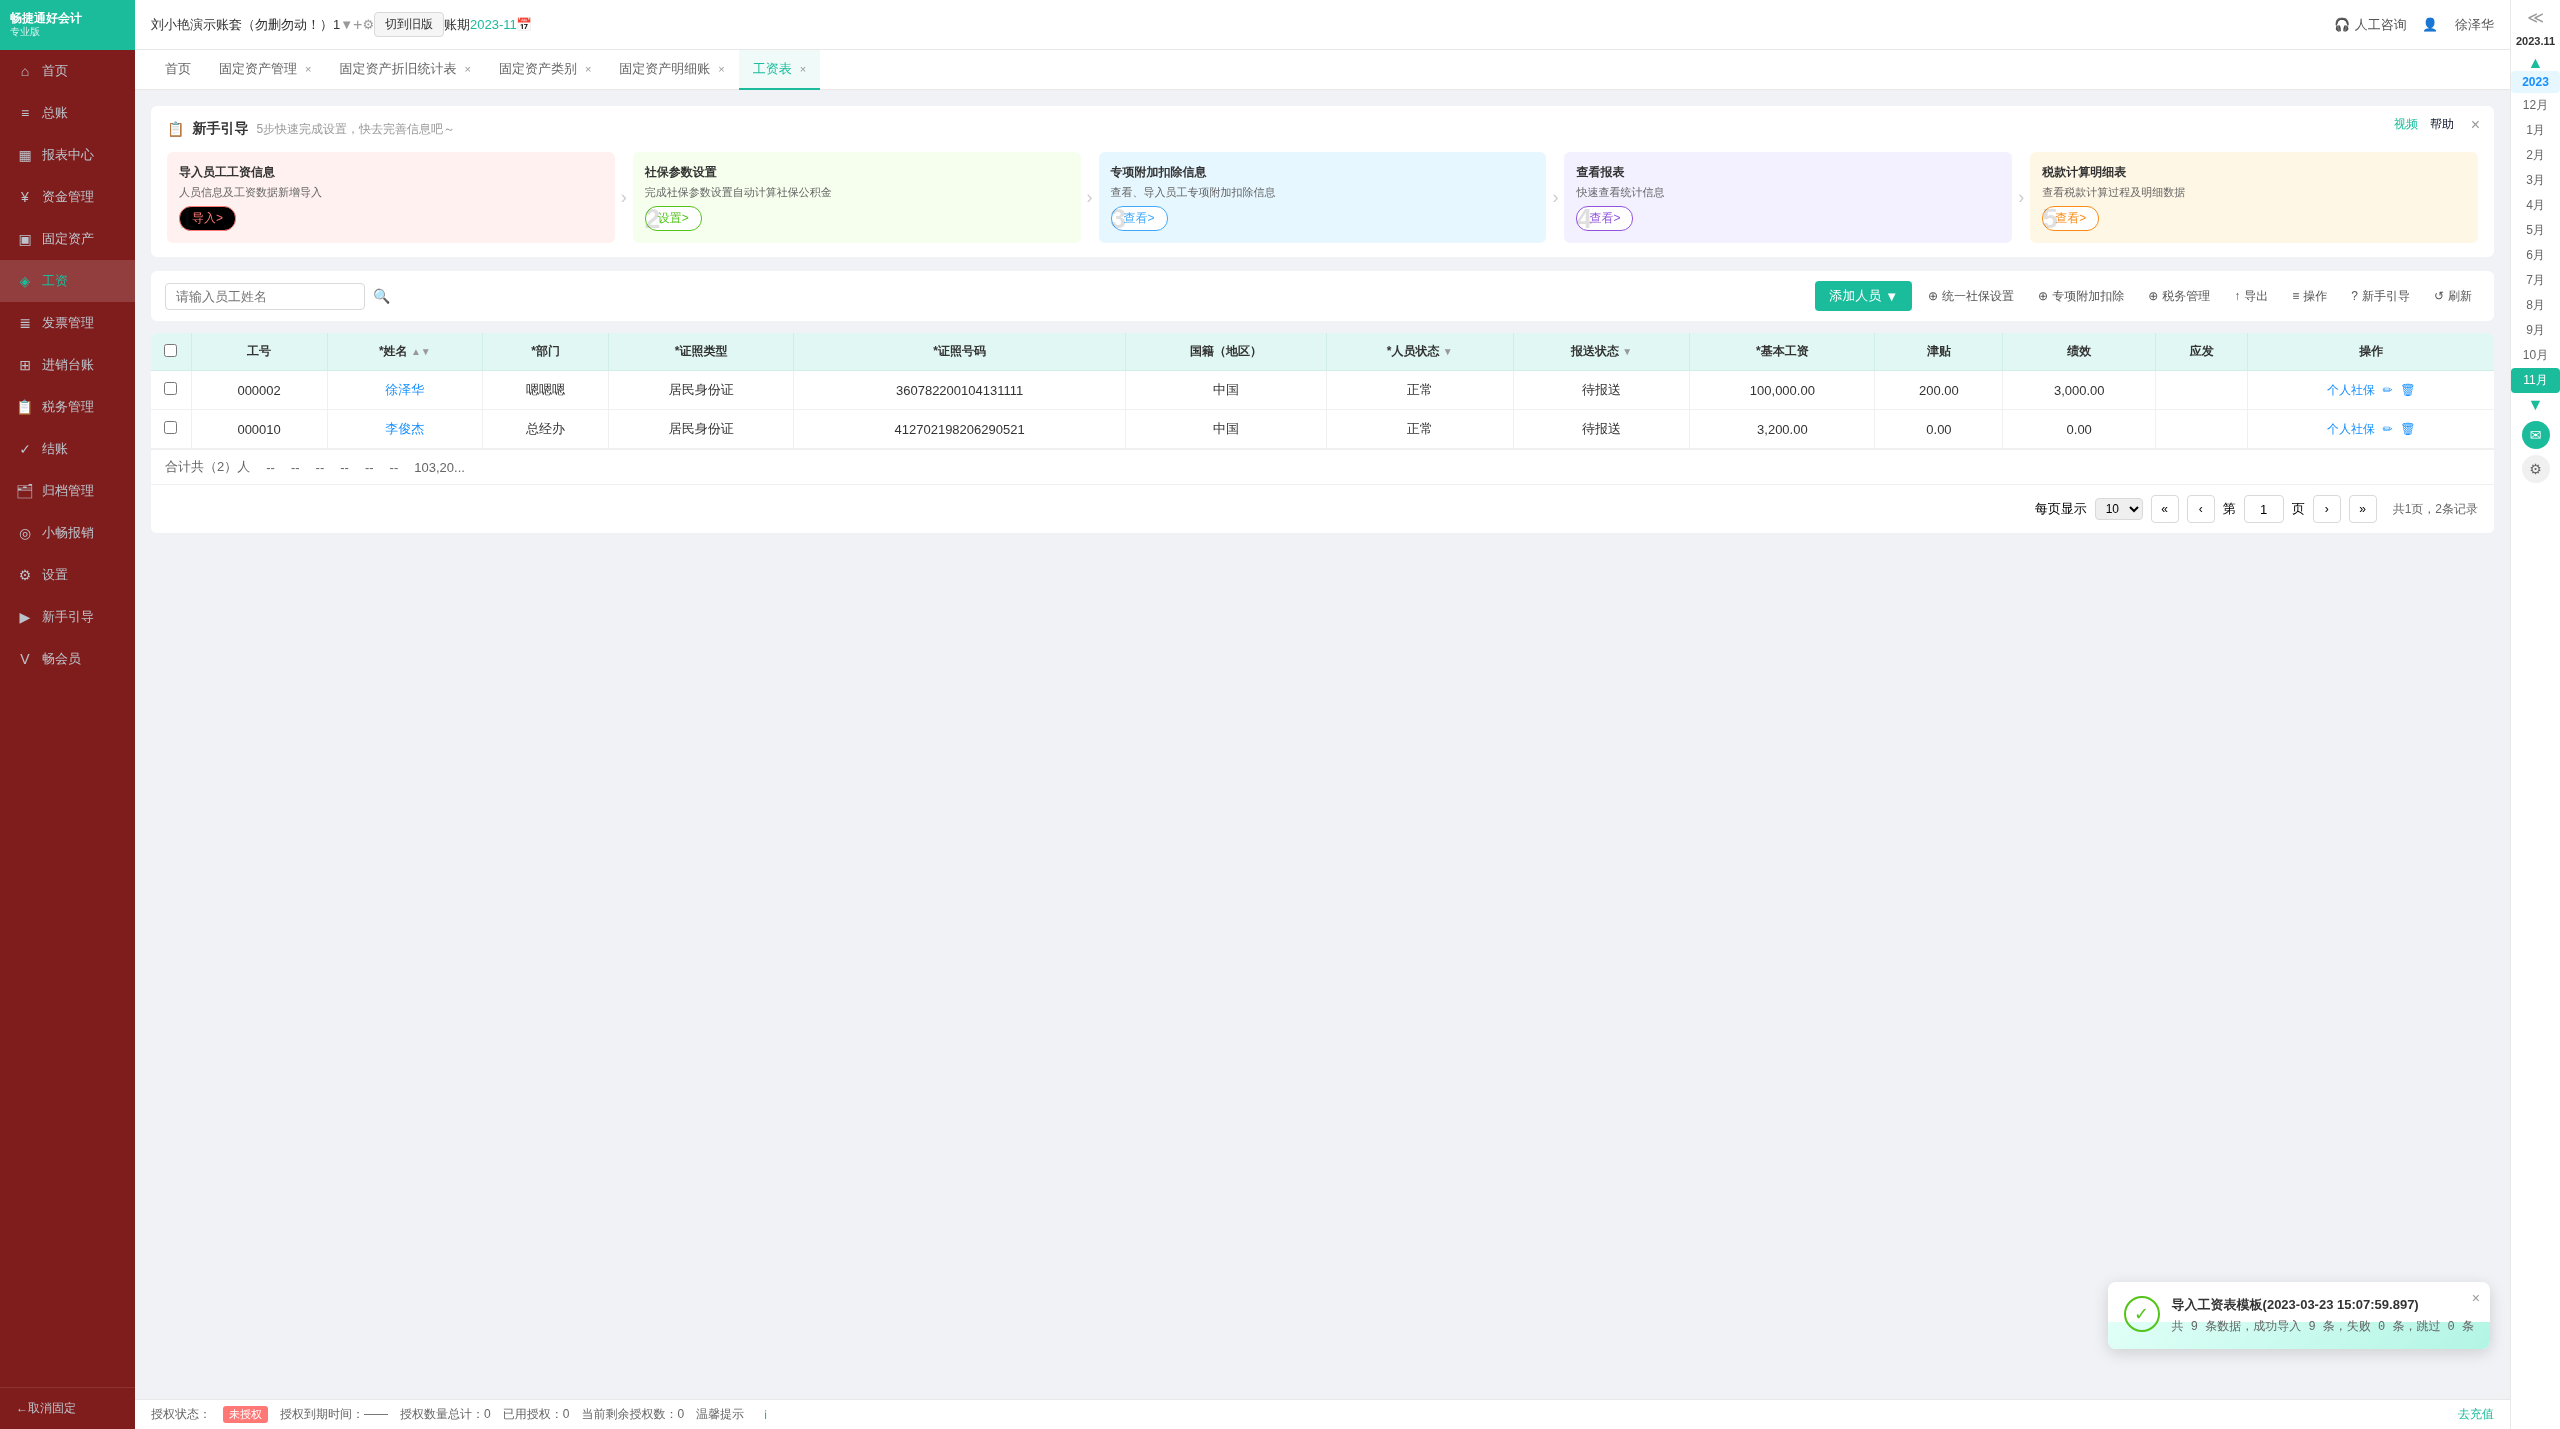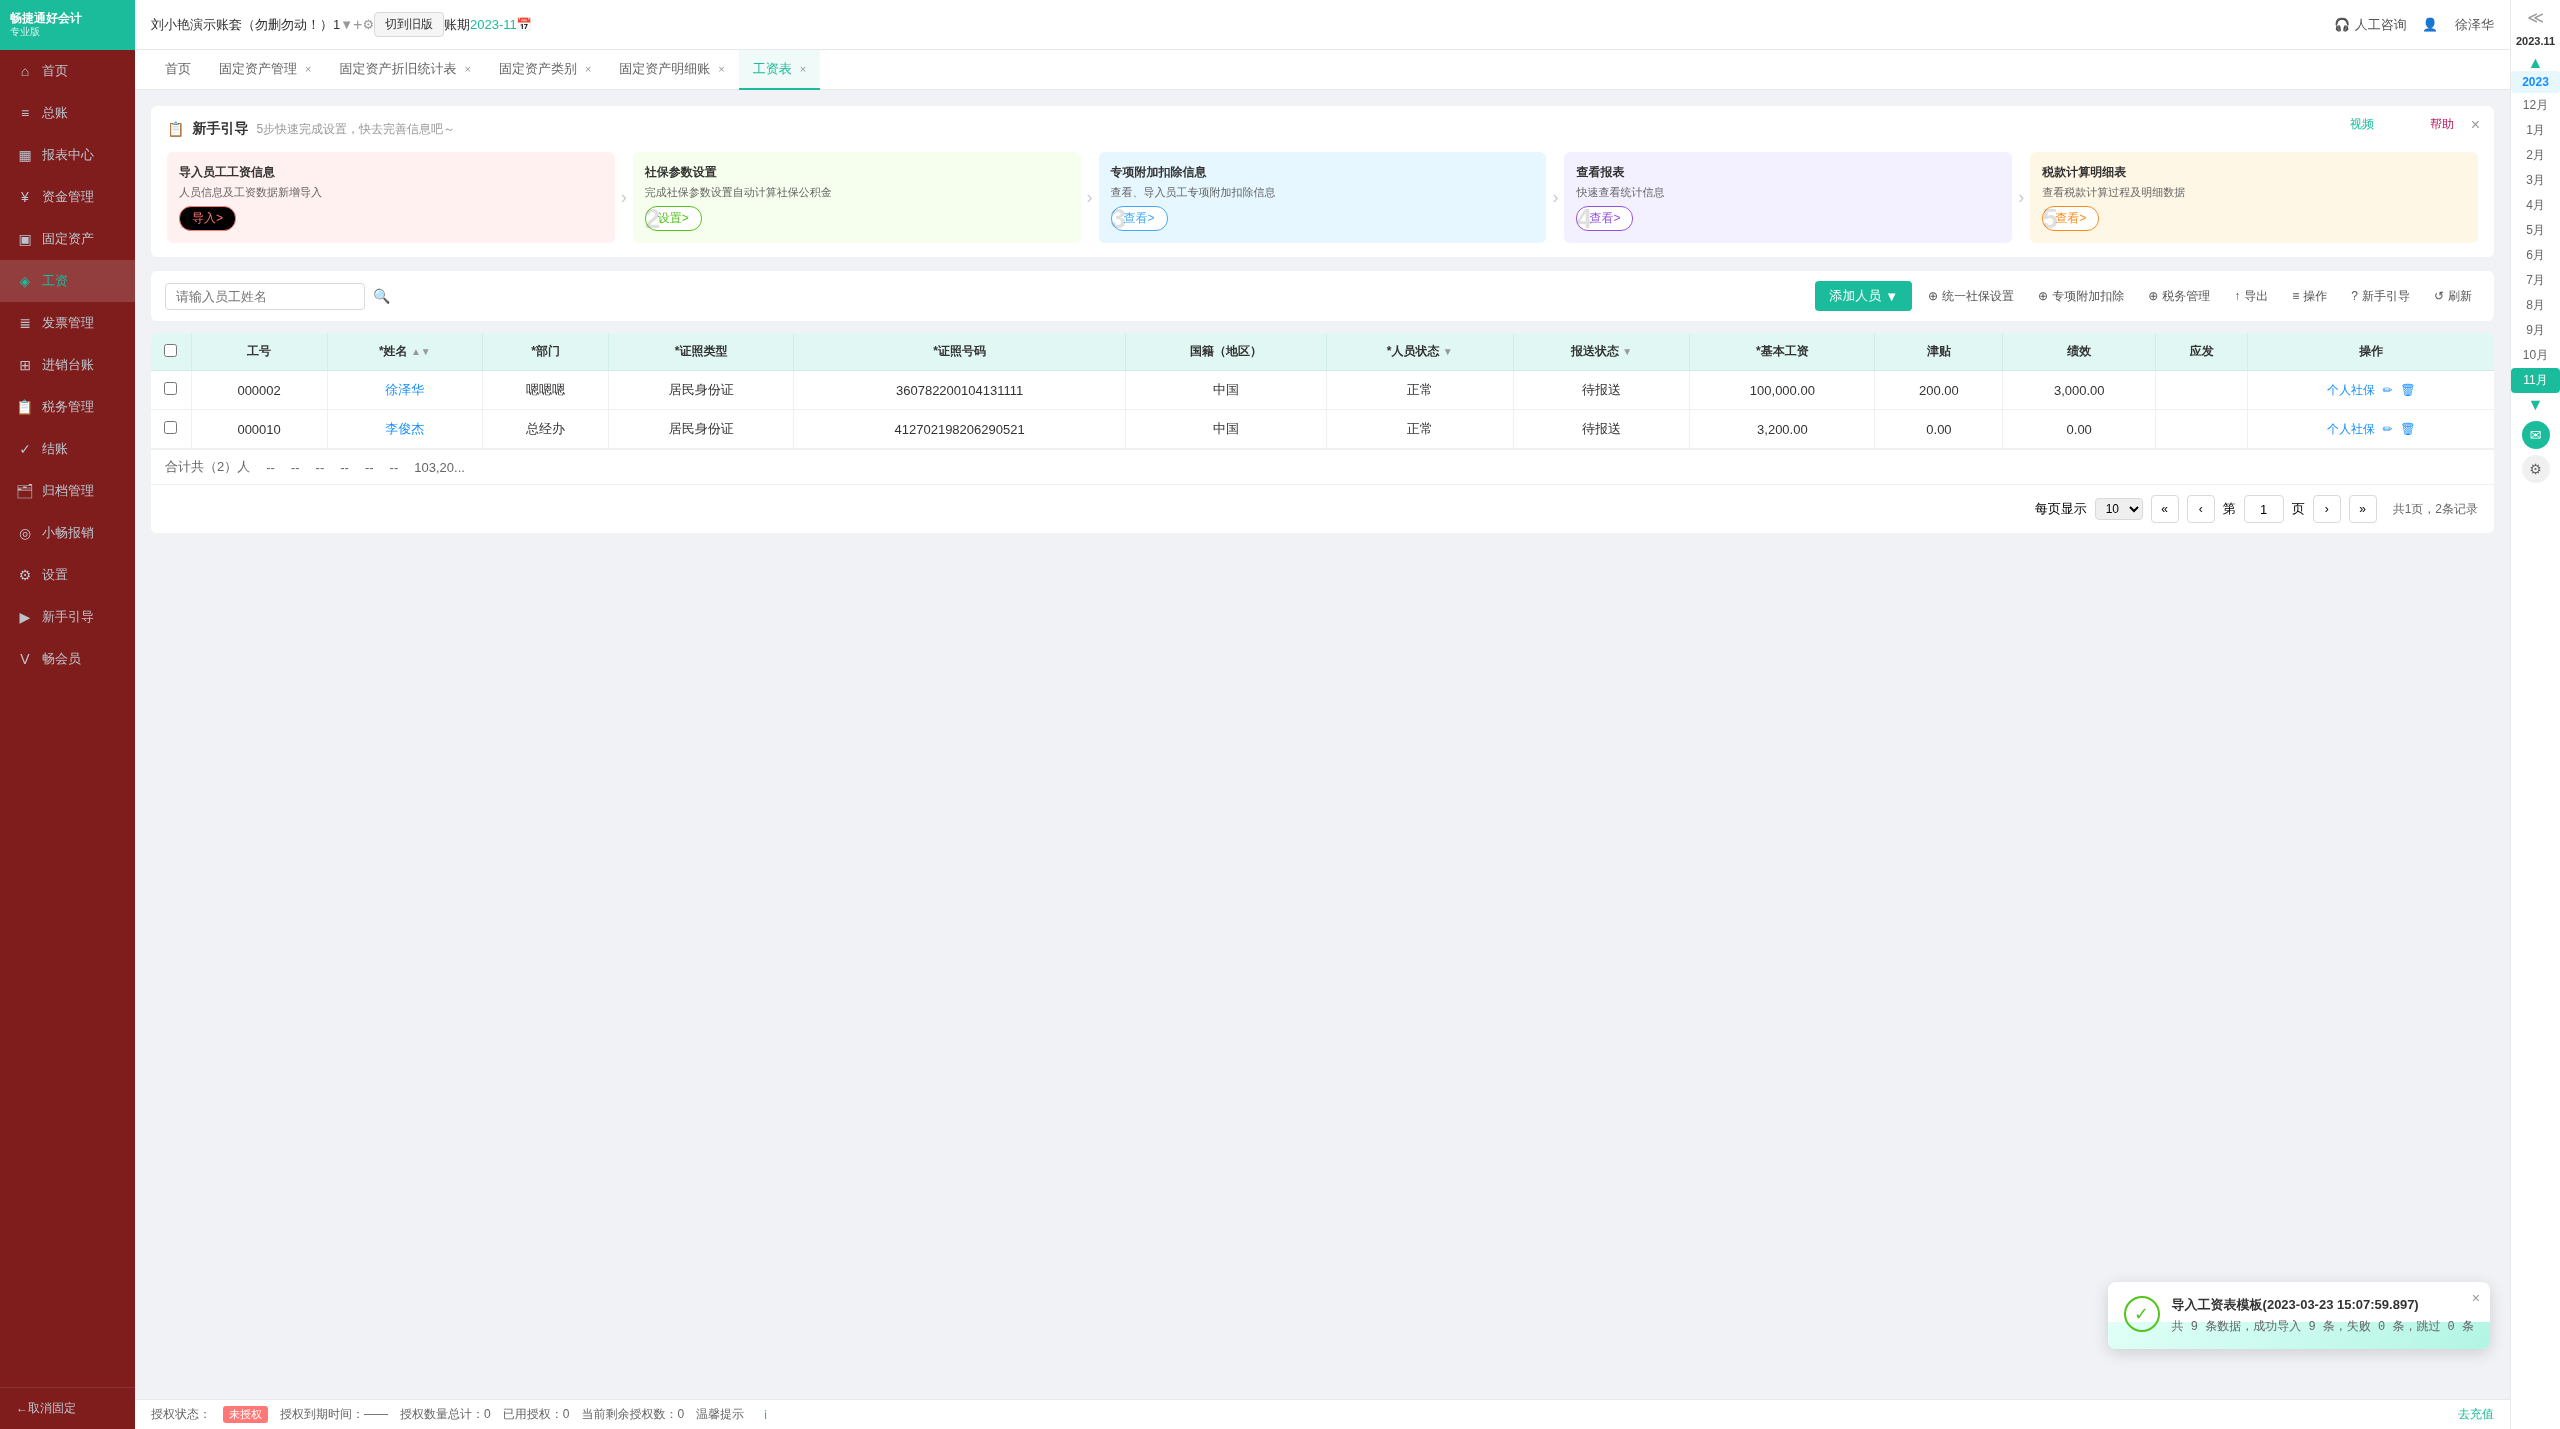--- a/index.html
+++ b/index.html
@@ -621,21 +621,21 @@
   <div class="content">
 
     <div class="guide-box">
       <div class="guide-title">
         <span>📋</span>
         <span>新手引导</span>
         <span style="font-weight:normal;font-size:12px;color:#999;">5步快速完成设置，快去完善信息吧～</span>
       </div>
       <div class="guide-links">
         <span style="color:#1abc9c;cursor:pointer;">视频</span>
-        <span style="color:#be185d;cursor:pointer;margin-left:44px;">帮助</span>
+        <span style="color:#0f172a;cursor:pointer;">帮助</span>
       </div>
       <span class="guide-close">×</span>
       <div class="guide-steps">
 
         <div class="guide-step guide-step-1">
           <div class="guide-step-title">导入员工工资信息</div>
           <div class="guide-step-desc">人员信息及工资数据新增导入</div>
           <div class="guide-step-num">1</div>
           <button class="guide-step-btn btn-red">导入&gt;</button>
         </div>

